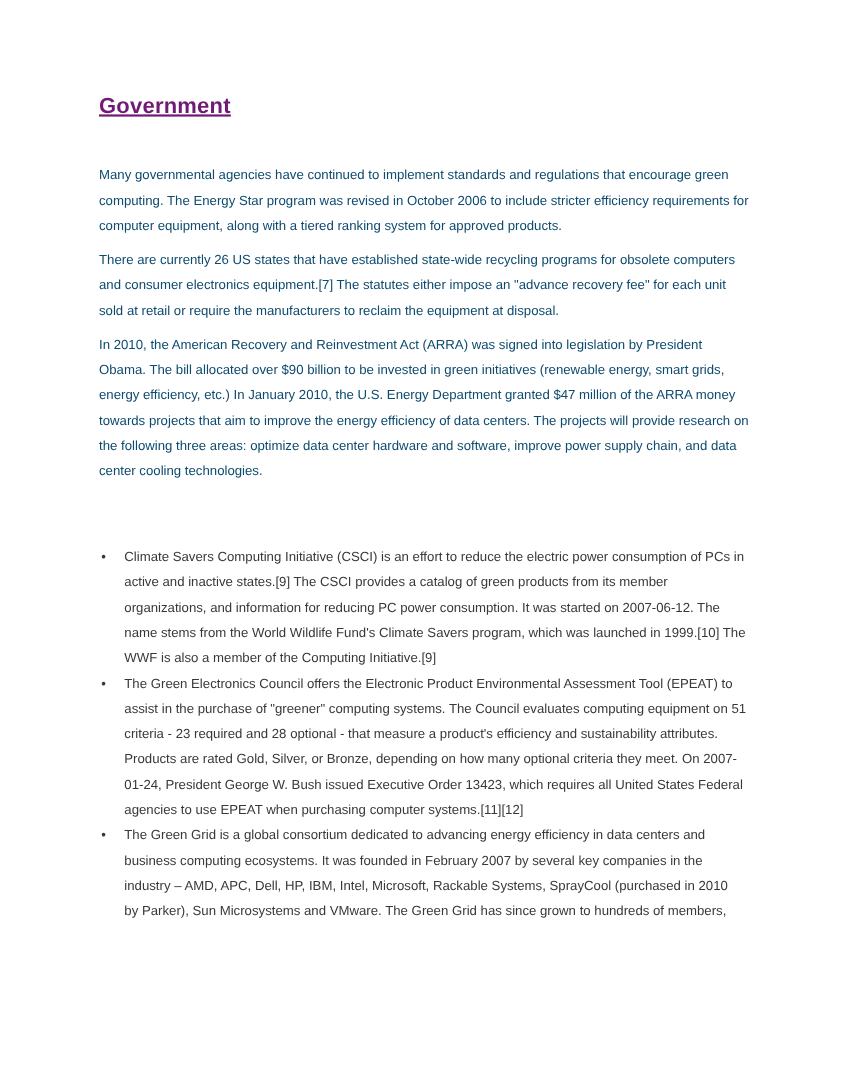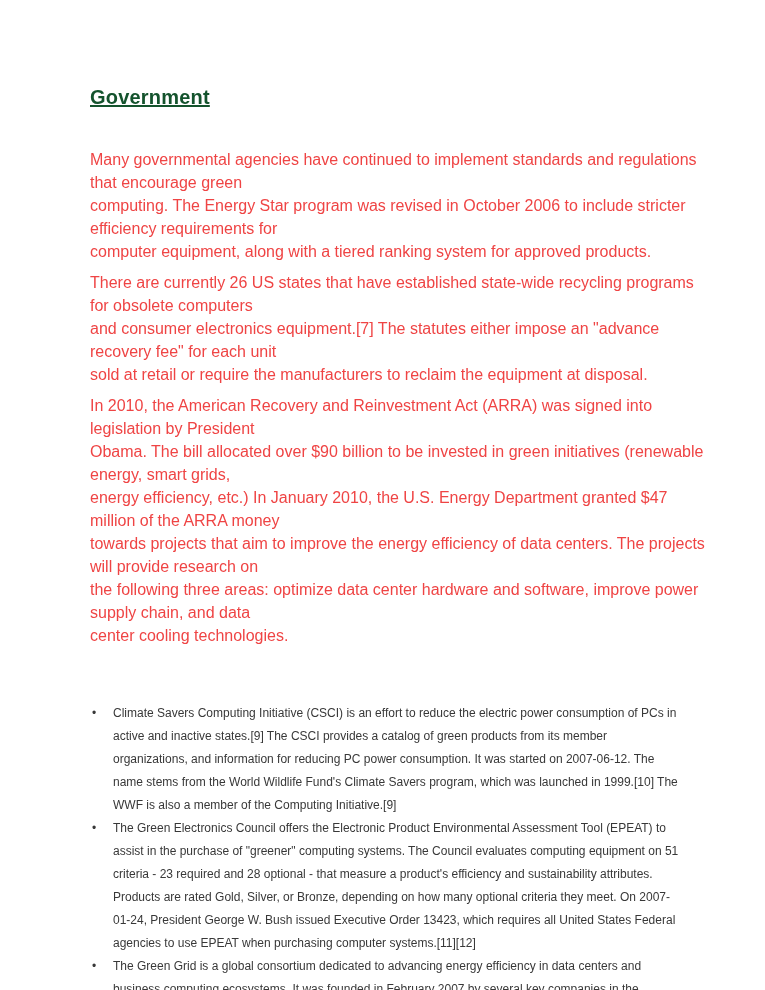--- a/index.html
+++ b/index.html
@@ -18,32 +18,32 @@
   .content {
     margin-left: 90px;
     width: 620px;
     padding-top: 85px;
   }
   .doc-heading {
     margin: 0;
     font-size: 20px;
     line-height: 24px;
     font-weight: bold;
-    color: #14532d;
+    color: #701a75;
     text-decoration: underline;
     letter-spacing: 0.2px;
   }
   .heading-industry {
     margin-top: 23px;
   }
   .body-para {
     margin: 0 0 8px 0;
-    font-size: 16px;
+    font-size: 12px;
     line-height: 23px;
-    color: #ef4444;
+    color: #0c4a6e;
     white-space: pre-line;
   }
   .first-para {
     margin-top: 39px;
   }
   .bullet-list {
     list-style: none;
     margin: 55px 0 0 0;
     padding: 0;
   }

